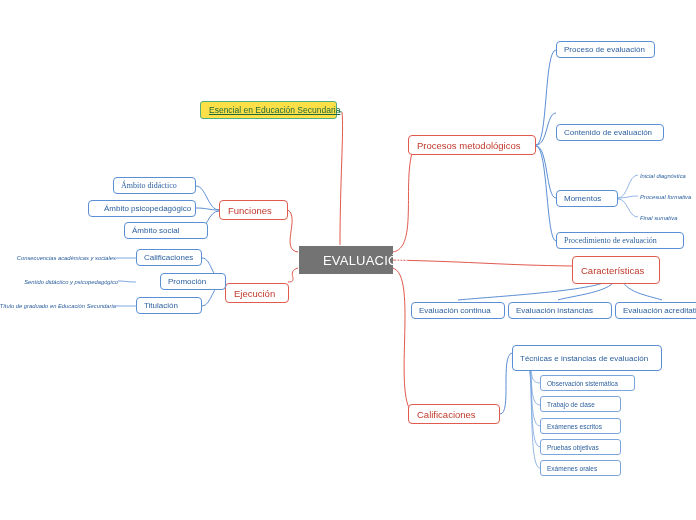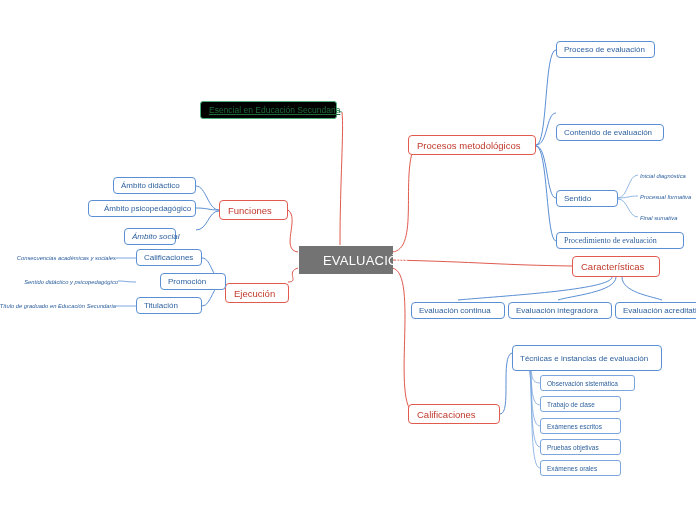--- a/index.html
+++ b/index.html
@@ -57,21 +57,21 @@
   }
   .node-blue-sm {
     background: #ffffff;
     color: #2c5f9e;
     border: 1px solid #7aa6dd;
     border-radius: 3px;
     font-size: 6.5px;
     padding: 0 6px;
   }
   .node-green {
-    background: #000000;
+    background: #fde047;
     color: #1f6b3a;
     border: 1px solid #4caf7d;
     border-radius: 3px;
     font-size: 8.5px;
     padding: 0 8px;
   }
   .node-green span {
     text-decoration: underline;
   }
   .node-plain {
@@ -144,27 +144,27 @@
     <span>EVALUACIÓN</span>
   </div>
 
   <div class="node node-green" style="left:200px; top:101px; width:137px; height:18px;">
     <span>Esencial en Educación Secundaria</span>
   </div>
 
   <div class="node node-red" style="left:219px; top:200px; width:69px; height:20px;">
     <span>Funciones</span>
   </div>
-  <div class="node node-blue" style="left:113px; top:177px; width:83px; height:17px;">
+  <div class="node node-blue" style="left:113px; top:177px; width:83px; height:17px;font-family:Liberation Serif, serif;">
     <span>Ámbito didáctico</span>
   </div>
   <div class="node node-blue" style="left:88px; top:200px; width:108px; height:17px;padding-left:15px;">
     <span>Ámbito psicopedagógico</span>
   </div>
-  <div class="node node-blue" style="left:124px; top:228px; width:52px; height:17px;font-style:italic;">
+  <div class="node node-blue" style="left:124px; top:222px; width:84px; height:17px;">
     <span>Ámbito social</span>
   </div>
 
   <div class="node node-red" style="left:225px; top:272px; width:64px; height:20px;margin-top:11px;">
     <span>Ejecución</span>
   </div>
   <div class="node node-blue" style="left:136px; top:249px; width:66px; height:17px;">
     <span>Calificaciones</span>
   </div>
   <div class="node node-blue" style="left:136px; top:273px; width:66px; height:17px;margin-left:24px;">
@@ -186,43 +186,43 @@
   <div class="node node-red" style="left:408px; top:135px; width:128px; height:20px;">
     <span>Procesos metodológicos</span>
   </div>
   <div class="node node-blue" style="left:556px; top:41px; width:99px; height:17px;">
     <span>Proceso de evaluación</span>
   </div>
   <div class="node node-blue" style="left:556px; top:104px; width:108px; height:17px;margin-top:20px;">
     <span>Contenido de evaluación</span>
   </div>
   <div class="node node-blue" style="left:556px; top:190px; width:62px; height:17px;">
-    <span>Sentido</span>
+    <span>Momentos</span>
   </div>
   <div class="node node-plain node-plain-left" style="left:640px; top:170px; width:56px; height:11px;">
     <span>Inicial diagnóstica</span>
   </div>
   <div class="node node-plain node-plain-left" style="left:640px; top:191px; width:56px; height:11px;">
     <span>Procesual formativa</span>
   </div>
   <div class="node node-plain node-plain-left" style="left:640px; top:212px; width:56px; height:11px;">
     <span>Final sumativa</span>
   </div>
   <div class="node node-blue" style="left:556px; top:232px; width:128px; height:17px;font-family:Liberation Serif, serif;">
     <span>Procedimiento de evaluación</span>
   </div>
 
-  <div class="node node-red" style="left:572px; top:256px; width:88px; height:21px;">
+  <div class="node node-red" style="left:572px; top:256px; width:88px; height:28px;">
     <span>Características</span>
   </div>
   <div class="node node-blue" style="left:411px; top:302px; width:94px; height:17px;">
     <span>Evaluación continua</span>
   </div>
   <div class="node node-blue" style="left:508px; top:302px; width:104px; height:17px;">
-    <span>Evaluación integradora</span>
+    <span>Evaluación instancias</span>
   </div>
   <div class="node node-blue" style="left:615px; top:302px; width:104px; height:17px;">
     <span>Evaluación acreditativa</span>
   </div>
 
   <div class="node node-red" style="left:408px; top:404px; width:92px; height:20px;">
     <span>Calificaciones</span>
   </div>
   <div class="node node-blue" style="left:512px; top:345px; width:150px; height:26px;">
     <span>Técnicas e instancias de evaluación</span>

